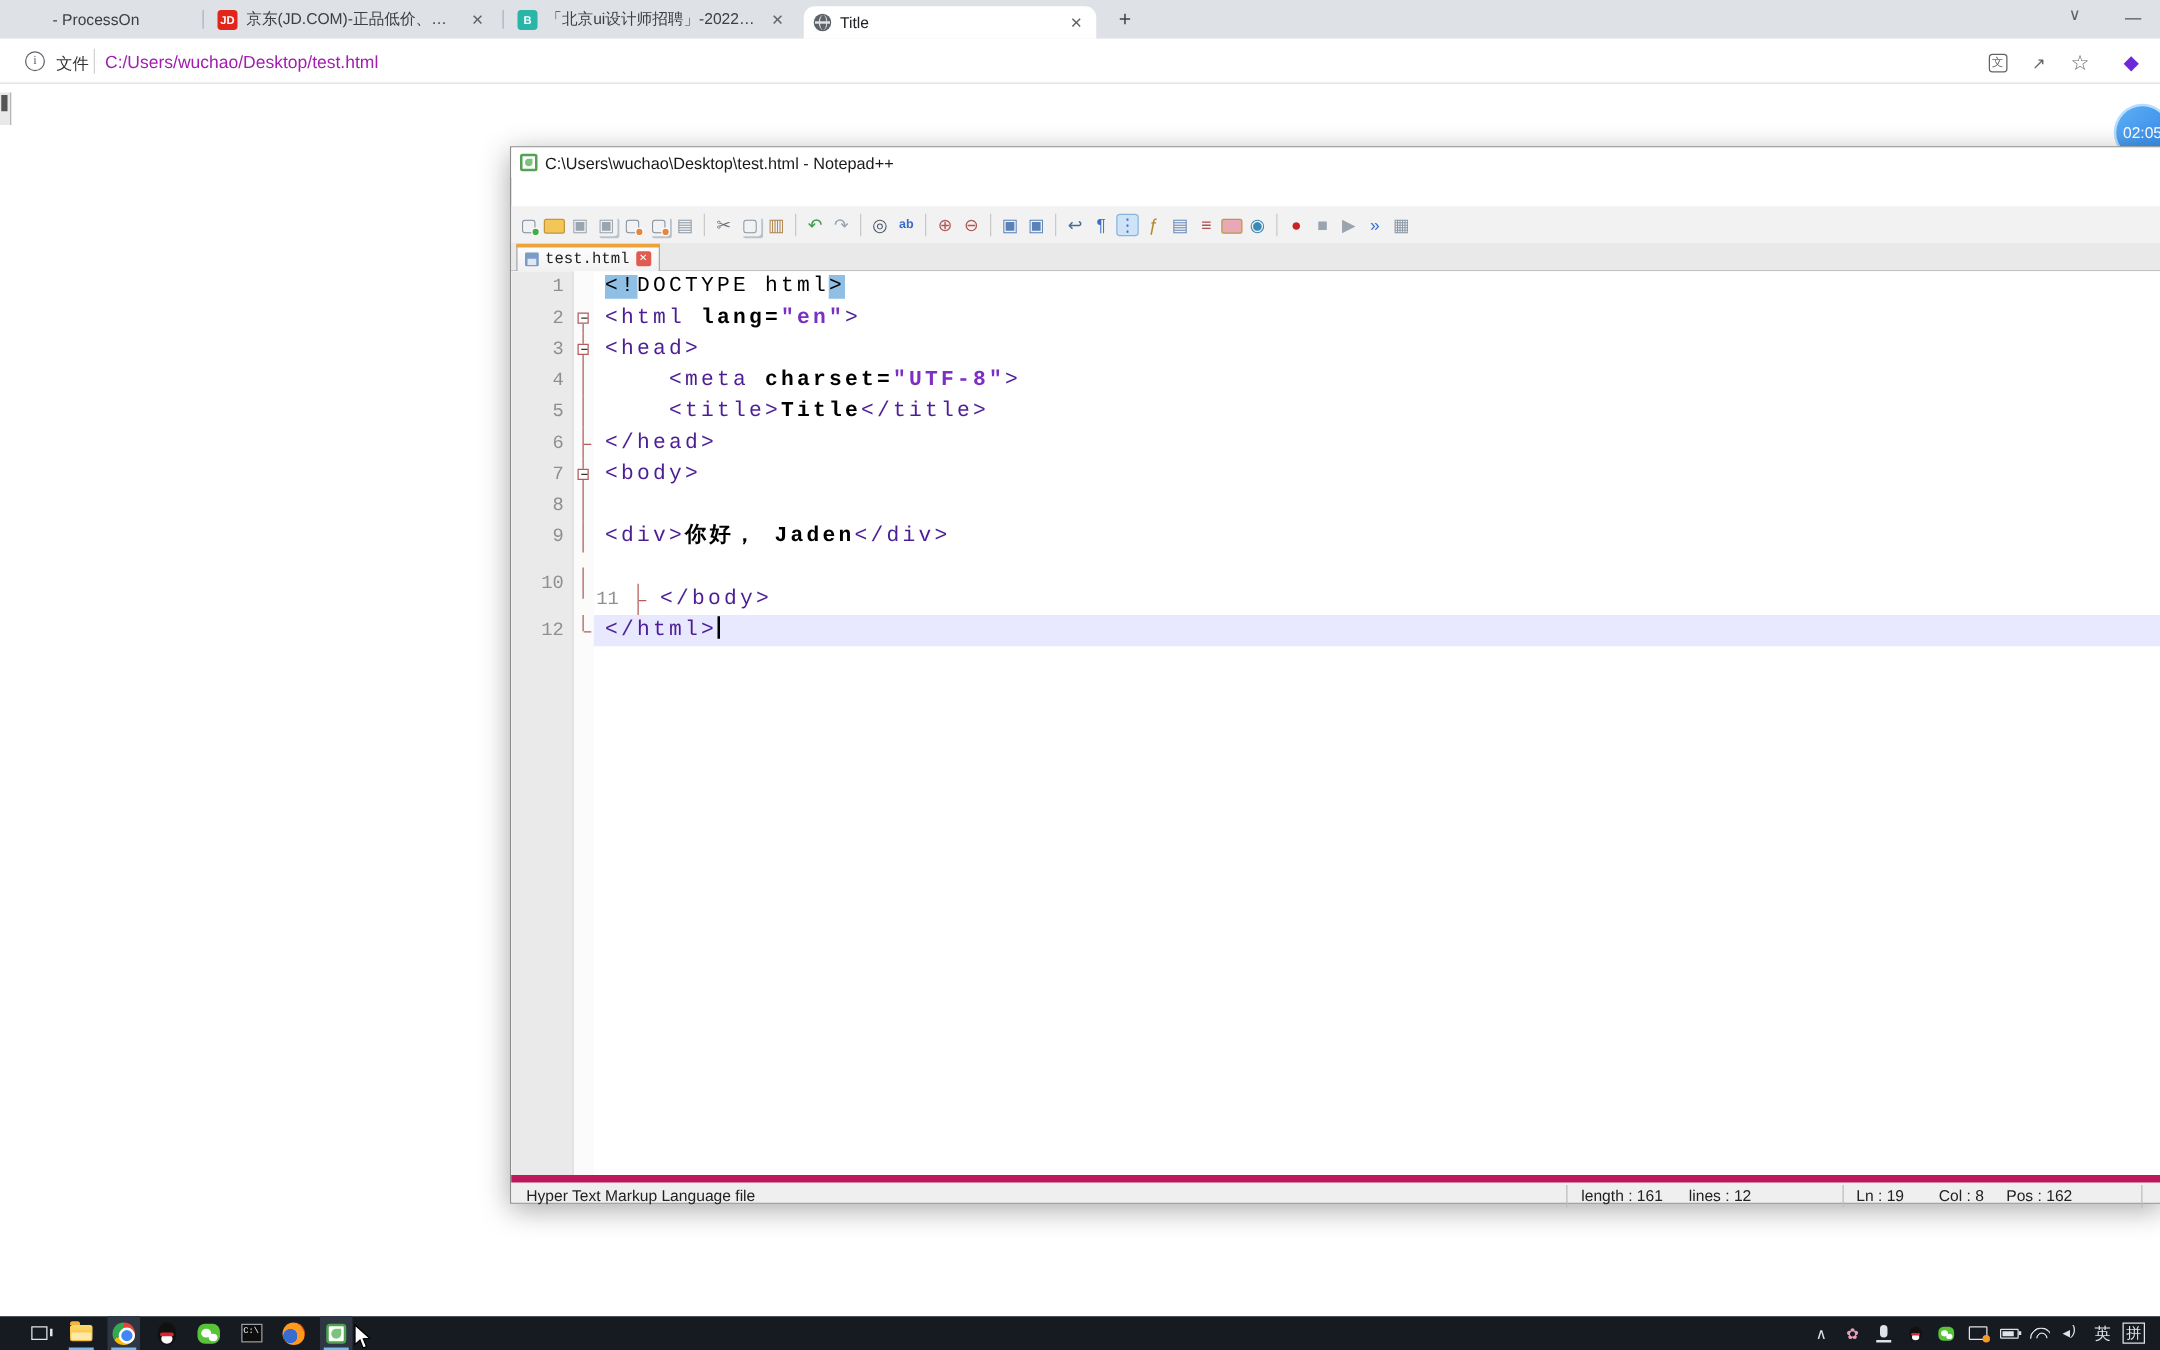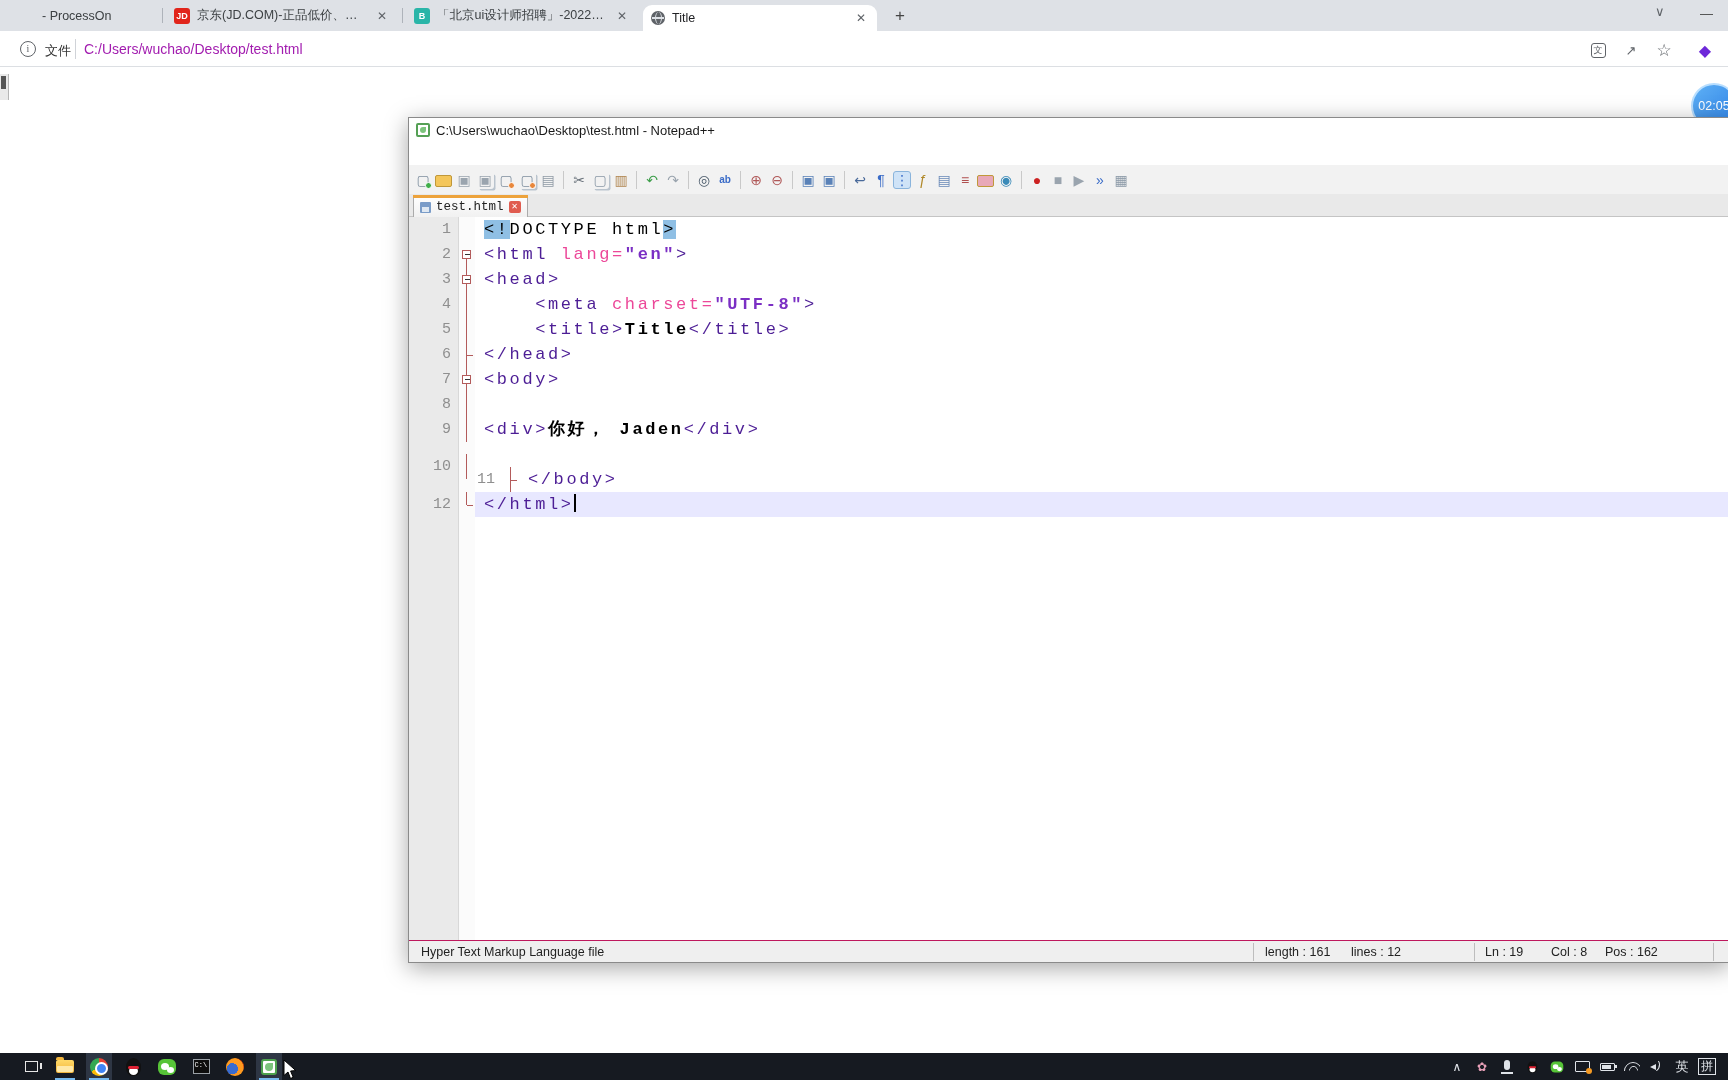--- a/index.html
+++ b/index.html
@@ -69,34 +69,34 @@
   
   .editor { position:absolute; left:0; top:99px; right:0; bottom:22px; background:#fff; overflow:hidden; }
   .editor::before { content:""; position:absolute; left:0; top:0; bottom:0; width:49px; background:#eaeaea; border-right:1px solid #d8d8d8; }
   .editor::after { content:""; position:absolute; left:50px; top:0; bottom:0; width:16px; background:#fbfbfb; }
   .row { position:absolute; left:0; right:0; height:25px; display:flex; }
   .num { width:49px; flex:0 0 auto; text-align:right; padding-right:7px; color:#8f8f8f; font:15px/25px "Liberation Mono",monospace; position:relative; z-index:2; }
   .fold { width:17px; flex:0 0 auto; position:relative; z-index:2; }
   .code { flex:1; font:17px/25px "Liberation Mono",monospace; letter-spacing:2.6px; white-space:pre; padding-left:9px; position:relative; z-index:1; }
   .row.cur .code { background:#e8e8ff; }
   .s-tag { color:#4c1d95; }
-  .s-attr { color:#ec4899; }
+  .s-attr { color:#000000;font-weight:bold; }
   .s-val { color:#7b2fc4; font-weight:bold; }
   .s-bold { color:#000; font-weight:bold; }
   .s-plain { color:#000; }
   .s-hl { background:#8fbfe4; color:#000; }
   .caret { display:inline-block; width:2px; height:18px; background:#000; vertical-align:-3px; }
   .fv { position:absolute; left:8px; top:0; bottom:0; width:1px; background:#b35b5b; }
   .fv.half-b { top:50%; }
   .fv.half-t { bottom:50%; }
   .fb { position:absolute; left:4px; top:50%; margin-top:-5px; width:9px; height:9px; background:#fff; border:1px solid #b35b5b; }
   .fb::after { content:""; position:absolute; left:2px; top:3px; width:5px; height:1px; background:#333; }
   .ft { position:absolute; left:9px; top:50%; width:6px; height:1px; background:#b35b5b; }
 
-  .npp-status { position:absolute; left:0; right:0; bottom:0; height:22px; background:#efefef; border-top:1px solid #be185d; }
+  .npp-status { position:absolute; left:0; right:0; bottom:0; height:22px; background:#efefef; border-top:6px solid #be185d; }
   .st { position:absolute; top:4px; font-size:12.5px; color:#222; white-space:nowrap; }
   .stsep { position:absolute; top:2px; width:1px; height:18px; background:#bdbdbd; }
 
   
   .taskbar { position:absolute; left:0; top:1053px; width:1728px; height:27px; background:#161a21; }
   .tkleft { position:absolute; left:18px; top:0; height:27px; display:flex; align-items:center; gap:8px; }
   .tk { width:26px; height:27px; display:flex; align-items:center; justify-content:center; position:relative; flex:0 0 auto; }
   .tk.hl { background:#2e3644; }
   .tk .ul { position:absolute; left:3px; right:3px; bottom:0; height:2px; background:#76b9ed; }
   .ci-taskview { width:13px; height:11px; border:1.5px solid #e6e6e6; position:relative; }

